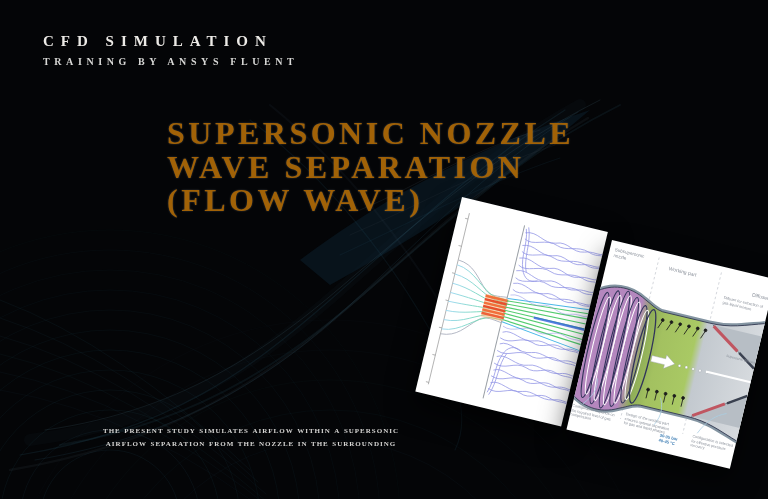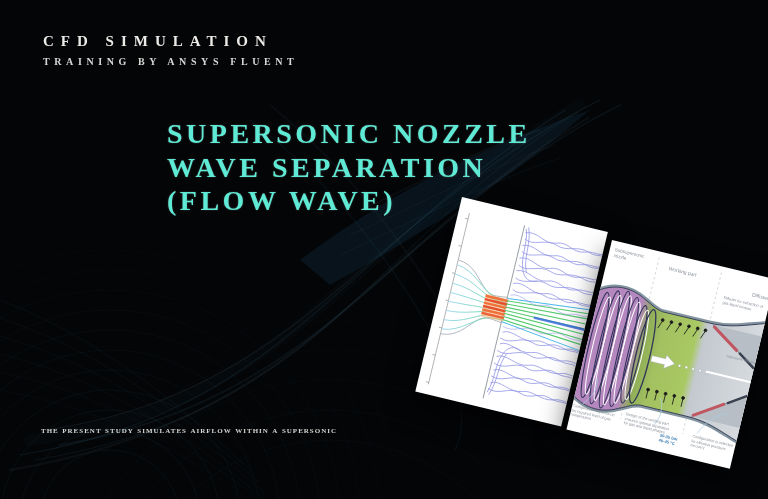--- a/index.html
+++ b/index.html
@@ -13,29 +13,29 @@
   .brand{position:absolute;left:43px;top:33px;color:#eceae6;}
   .brand-title{
     font-size:15px;font-weight:700;letter-spacing:7px;white-space:nowrap;
   }
   .brand-tagline{
     margin-top:6px;font-size:10px;font-weight:700;letter-spacing:4.6px;
     color:#d8d8d6;white-space:nowrap;
   }
   
   .main-title{
-    position:absolute;left:167px;top:117px;color:#5eead4;
-    font-size:28px;font-weight:600;letter-spacing:3.5px;line-height:33.5px;
+    position:absolute;left:167px;top:117px;color:#a16207;
+    font-size:32px;font-weight:600;letter-spacing:3.5px;line-height:33.5px;
     text-shadow:0 0 2px rgba(255,255,255,.25);white-space:nowrap;
   }
   
   .description{
     position:absolute;left:41px;top:423px;width:420px;
     font-size:10px;font-weight:700;letter-spacing:1px;line-height:13px;
-    color:#d6d5d3;font-variant:small-caps;text-transform:lowercase;
+    color:#d6d5d3;font-variant:small-caps;text-transform:lowercase;text-align:center;
   }
   
   .card{
     position:absolute;background:#fff;transform-origin:top left;
     box-shadow:0 12px 28px rgba(0,0,0,.7);
   }
   .card-cfd{left:462px;top:197px;width:150px;height:200px;transform:rotate(13.5deg);}
   .card-diagram{left:612px;top:240px;width:168px;height:195px;transform:rotate(13.5deg);}
   .card svg{display:block;width:100%;height:100%;}
   .diag-label{
@@ -320,15 +320,16 @@
         </div>
       </foreignObject>
       <foreignObject x="124" y="170" width="42" height="24">
         <div xmlns="http://www.w3.org/1999/xhtml" class="diag-label" style="font-size:3.8px;">Configuration is selected for effective pressure recovery</div>
       </foreignObject>
     </svg>
   </figure>
 
   <div class="description">
     <div>The present study simulates airflow within a supersonic</div>
+    <div>airflow separation from the nozzle in the surrounding</div>
   </div>
 
 </div>
 
 </body></html>

